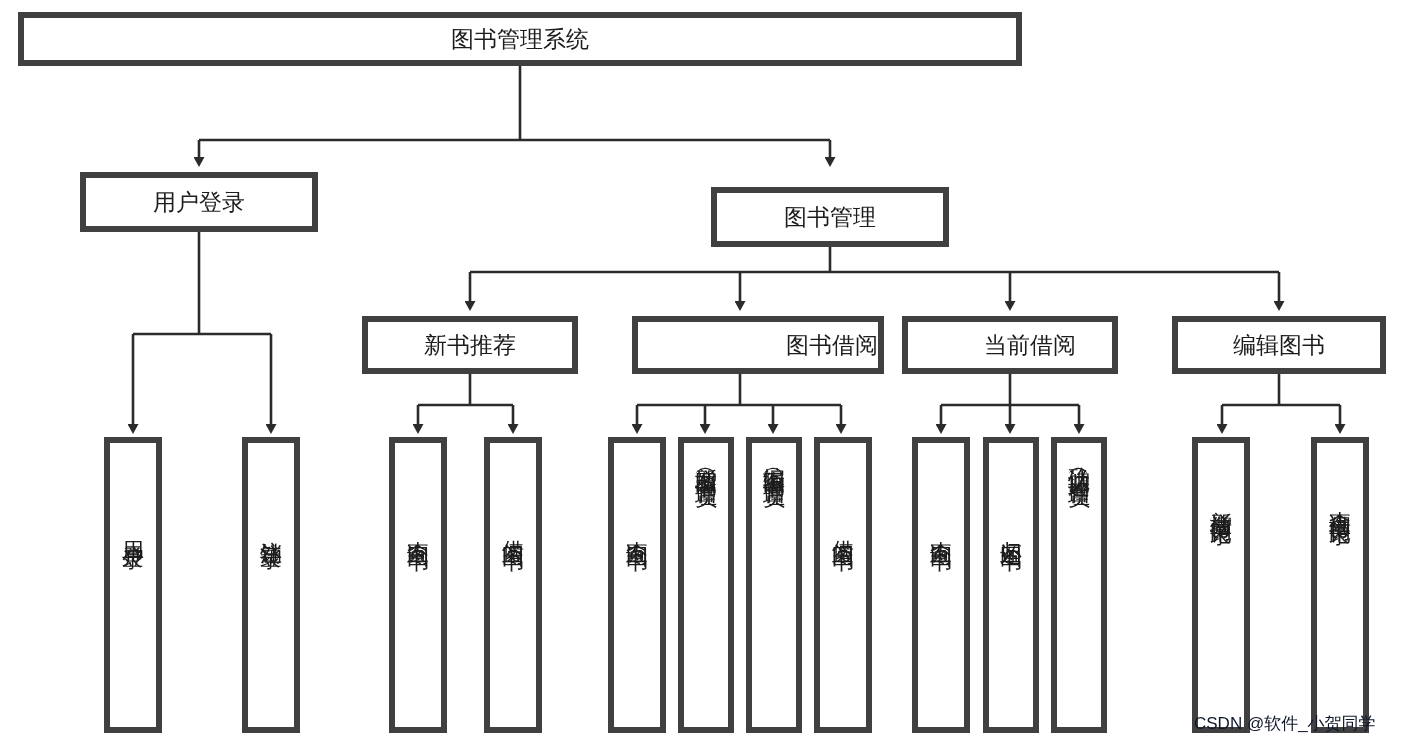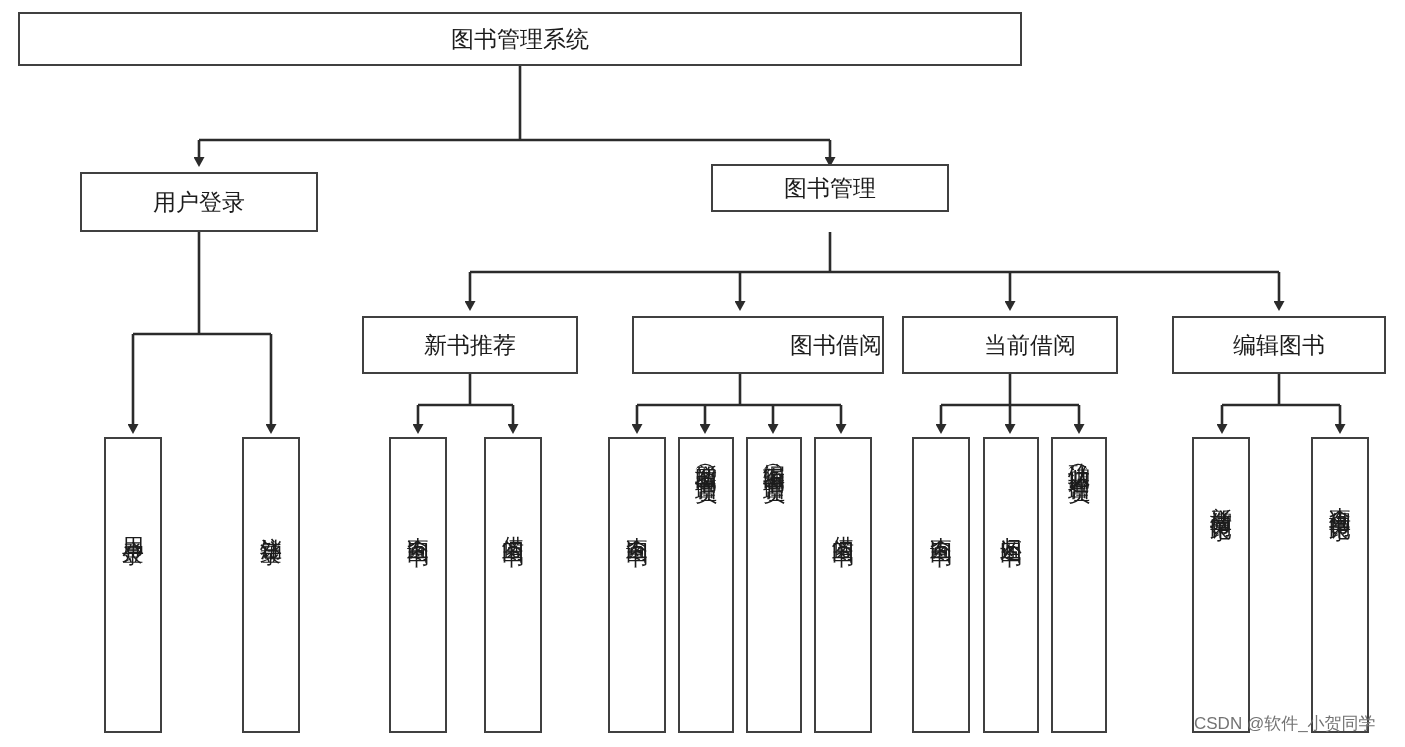--- a/index.html
+++ b/index.html
@@ -22,21 +22,21 @@
     left: 0;
     top: 0;
     width: 1405px;
     height: 747px;
     pointer-events: none;
   }
   .node {
     position: absolute;
     box-sizing: border-box;
     background: #ffffff;
-    border: 2px solid #404040;
+    border: 6px solid #404040;
     display: flex;
     align-items: center;
     justify-content: center;
     z-index: 2;
   }
   .node-label {
     color: #1c1c1c;
     text-align: center;
     line-height: 1.08;
     white-space: pre;
@@ -61,21 +61,21 @@
     margin-top: 74px;
   }
   .node.vertical.mid2 .node-label {
     margin-top: 44px;
   }
   .watermark {
     position: absolute;
     left: 1194px;
     top: 712px;
     font-size: 17px;
-    color: #737373;
+    color: #0f172a;
     white-space: nowrap;
     z-index: 3;
   }
 </style>
 </head>
 <body>
 
 <div id="canvas">
 
   <svg id="connectors" viewBox="0 0 1405 747">
@@ -128,21 +128,21 @@
     </g>
   </svg>
 
   <div class="node horizontal" style="left:18px; top:12px; width:1004px; height:54px;">
     <span class="node-label">图书管理系统</span>
   </div>
 
   <div class="node horizontal" style="left:80px; top:172px; width:238px; height:60px;">
     <span class="node-label">用户登录</span>
   </div>
-  <div class="node horizontal" style="left:711px; top:164px; width:238px; height:48px;">
+  <div class="node horizontal" style="left:711px; top:187px; width:238px; height:60px;">
     <span class="node-label">图书管理</span>
   </div>
 
   <div class="node horizontal" style="left:362px; top:316px; width:216px; height:58px;">
     <span class="node-label">新书推荐</span>
   </div>
   <div class="node horizontal" style="left:632px; top:316px; width:252px; height:58px;justify-content:flex-end;">
     <span class="node-label">图书借阅</span>
   </div>
   <div class="node horizontal" style="left:902px; top:316px; width:216px; height:58px;padding-left:40px;">

